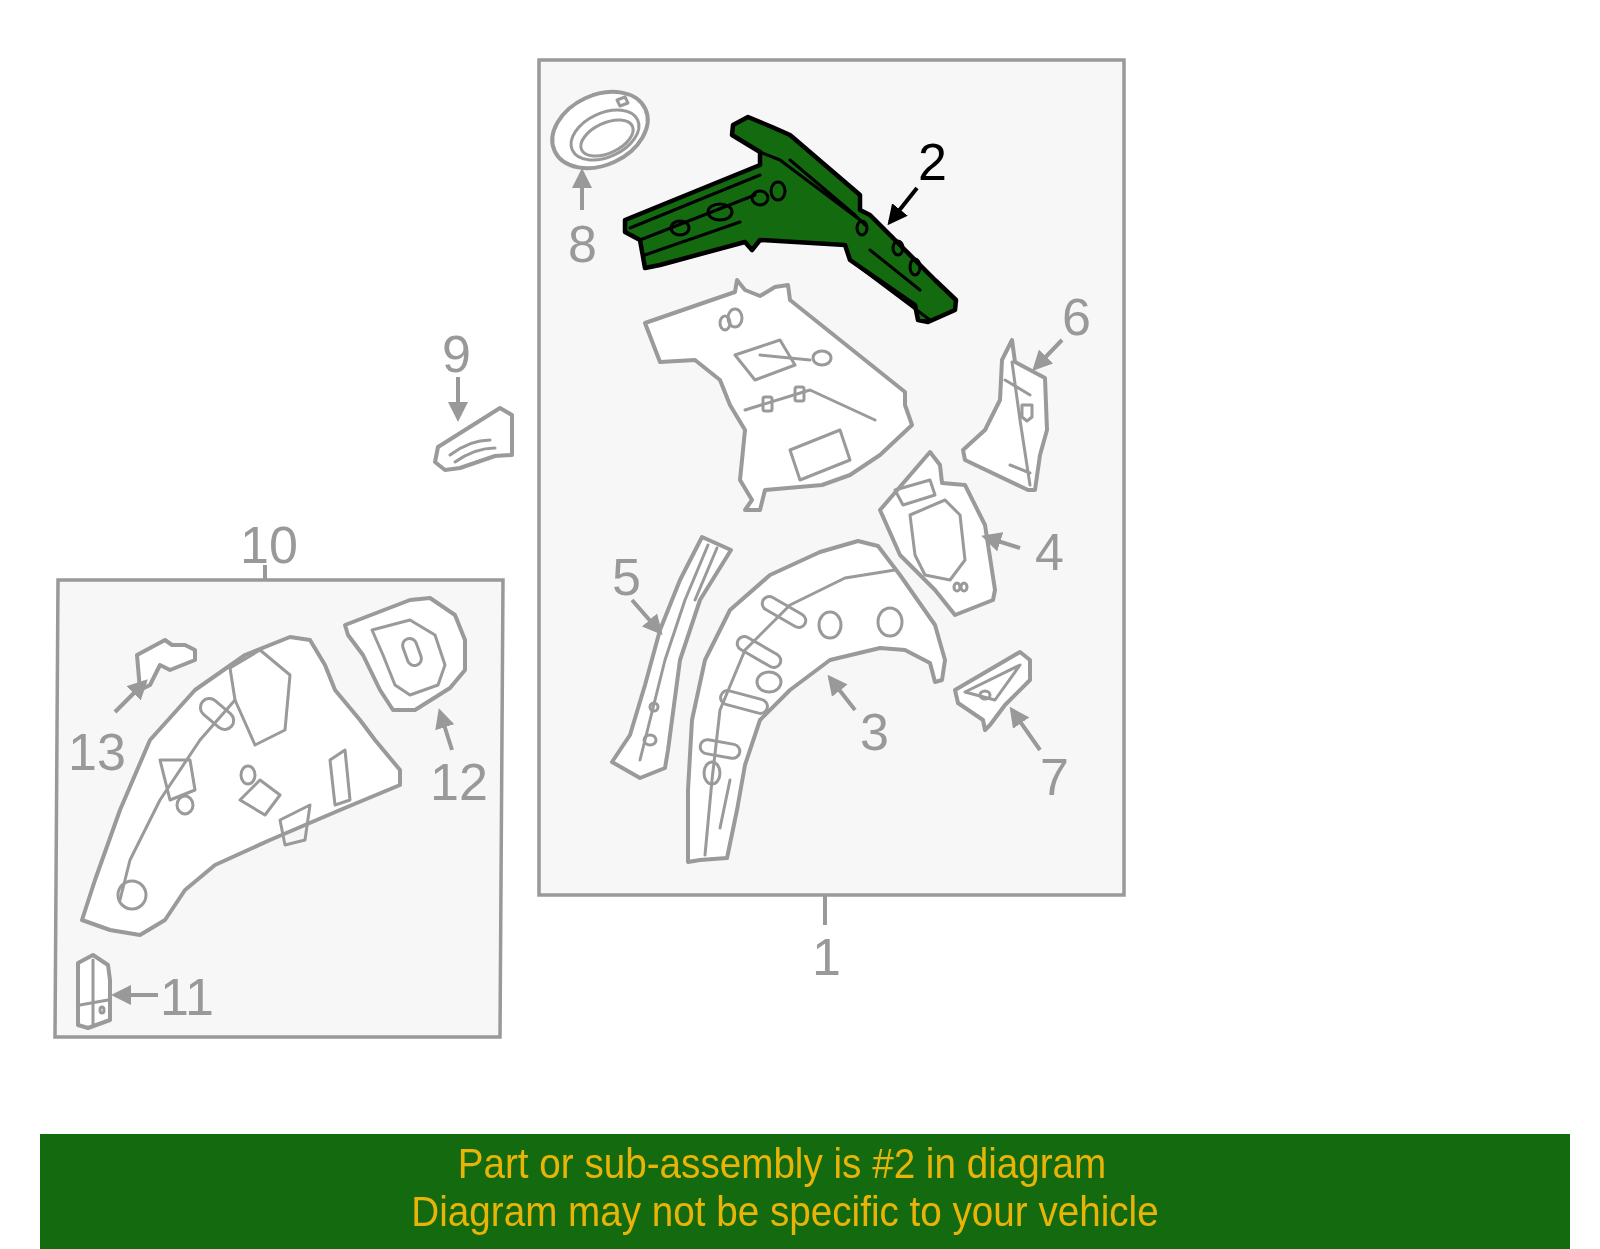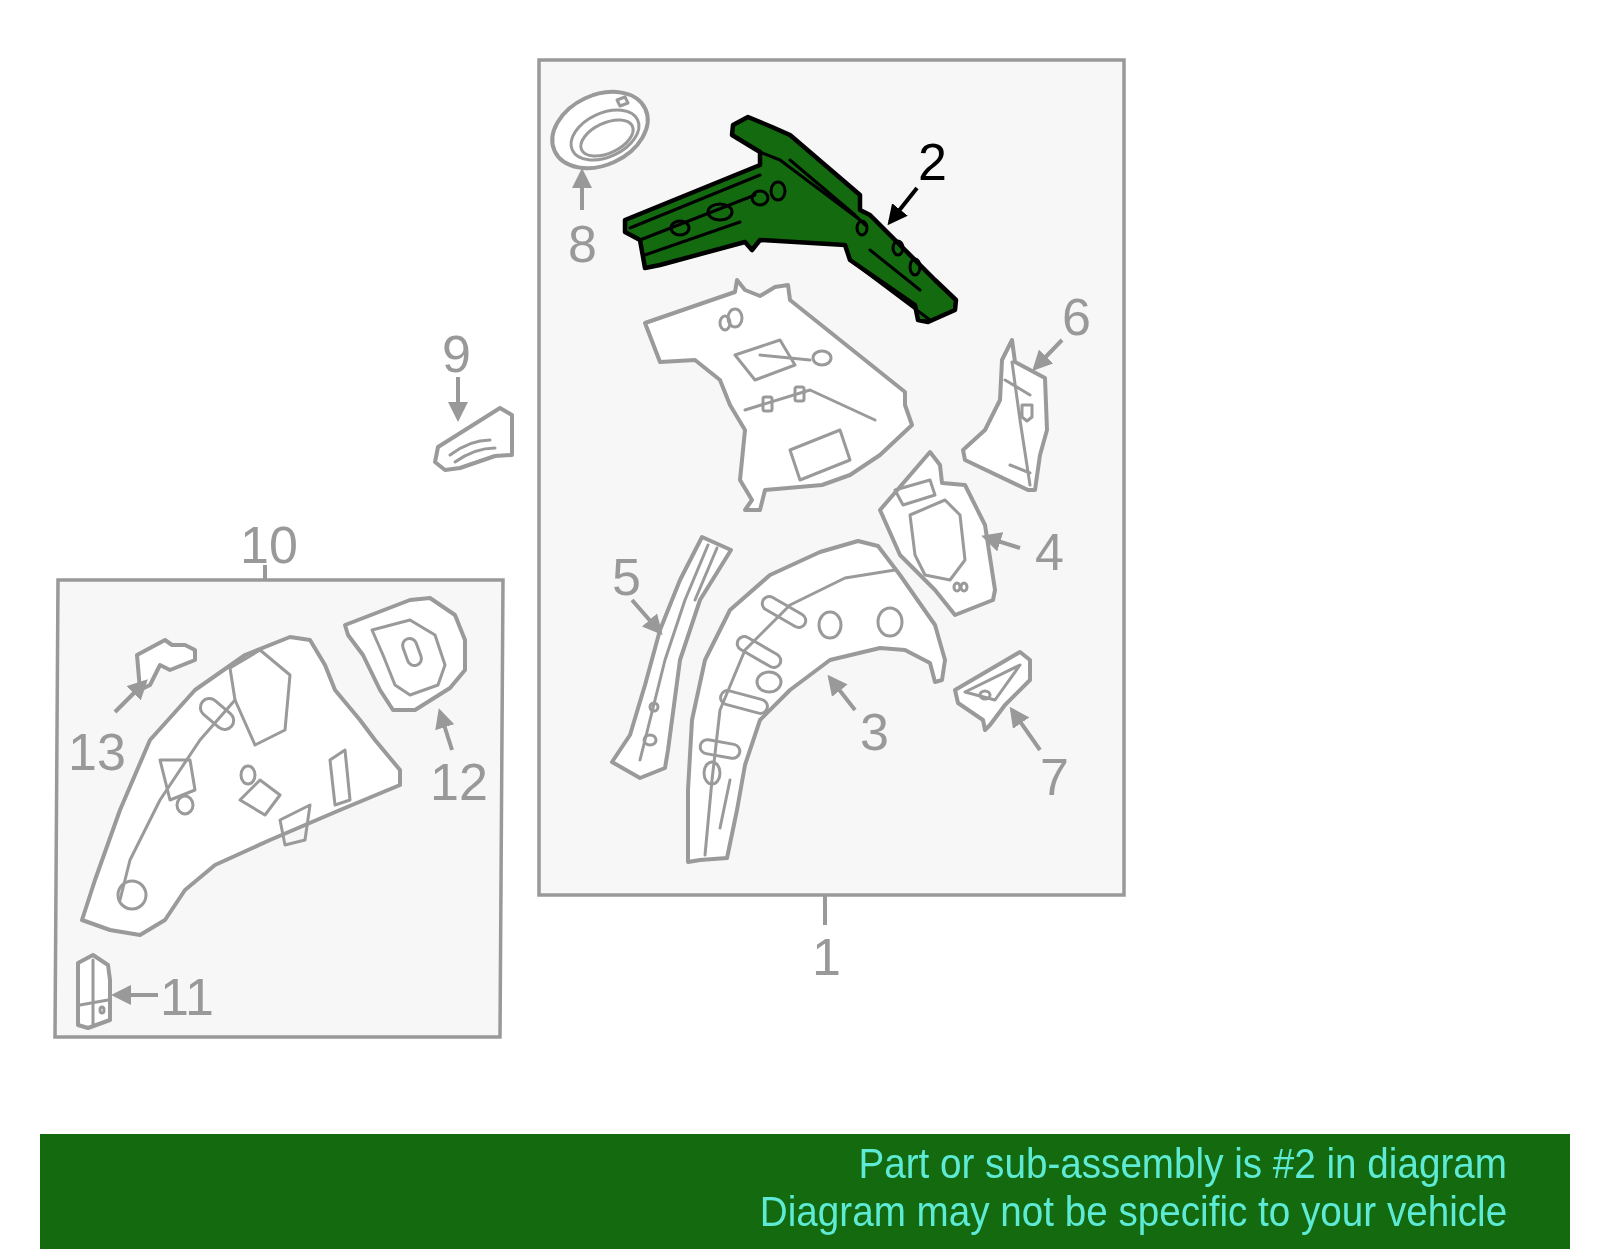--- a/index.html
+++ b/index.html
@@ -8,21 +8,21 @@
     #diagram { position: absolute; left: 0; top: 0; width: 1600px; height: 1249px; }
     .callout { font-family: "Liberation Sans", sans-serif; font-size: 52px; fill: #999999; }
     .callout.active { fill: #000000; }
     .part { fill: #ffffff; stroke: #9a9a9a; stroke-width: 4; stroke-linejoin: round; }
     .detail { fill: none; stroke: #9a9a9a; stroke-width: 3; stroke-linejoin: round; stroke-linecap: round; }
     .hl { fill: #136a0f; stroke: #000000; stroke-width: 4.5; stroke-linejoin: round; }
     .hl-d { fill: none; stroke: #000000; stroke-width: 3; stroke-linecap: round; stroke-linejoin: round; }
     .leader { stroke: #999999; stroke-width: 4; fill: none; }
     .leader.active { stroke: #000000; }
     #banner { position: absolute; left: 40px; top: 1134px; width: 1530px; height: 115px;
-              background: #136a0f; text-align: right; color: #5eead4; }
+              background: #136a0f; text-align: center; color: #eab308; }
     #banner .line { font-size: 42px; line-height: 48px; transform: scaleX(0.92); display: block; }
     #banner .line1 { margin-top: 6px; margin-left: -46px; }
     #banner .line2 { margin-left: -40px; }
   </style>
 </head>
 <body>
 
 <svg id="diagram" viewBox="0 0 1600 1249" xmlns="http://www.w3.org/2000/svg">
   <defs>
     <marker id="arrG" viewBox="0 0 10 10" refX="8" refY="5" markerWidth="5" markerHeight="5" orient="auto">

